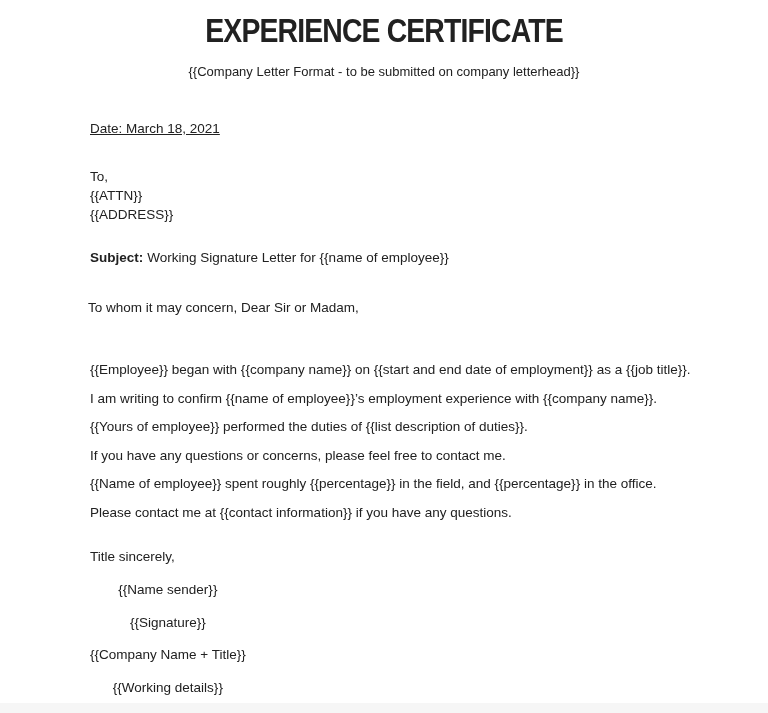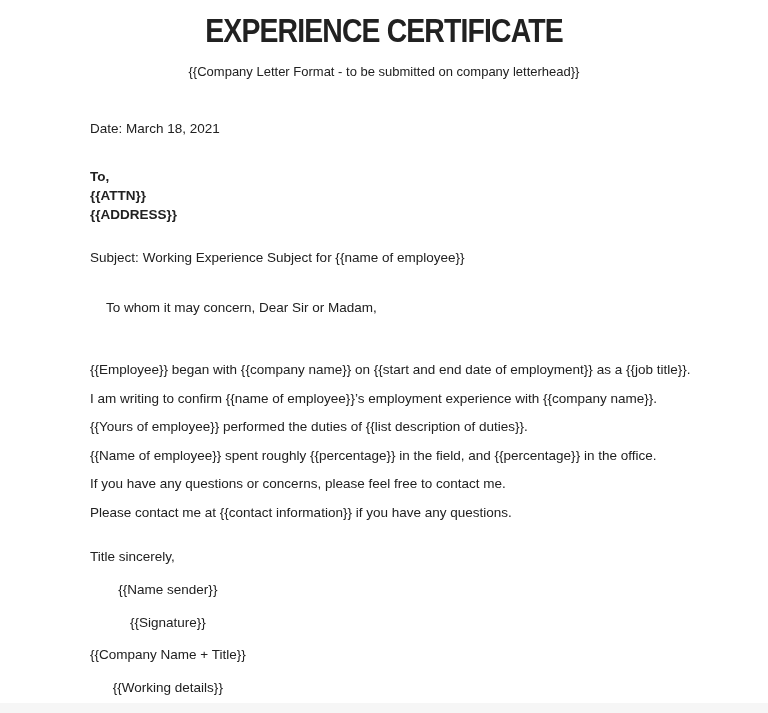--- a/index.html
+++ b/index.html
@@ -30,27 +30,27 @@
     white-space: nowrap;
   }
   .subtitle {
     top: 64px;
     font-size: 13px;
   }
   .line {
     font-size: 13.5px;
     white-space: nowrap;
   }
-  .date-line { top: 121px; left: 90px; }
-  .recipient-block { top: 167px; left: 90px; font-weight: bold; }
+  .date-line { top: 121px; left: 90px; text-decoration: underline; }
+  .recipient-block { top: 167px; left: 90px; }
   .recipient-block p { margin: 0; line-height: 19px; }
   .subject-line { top: 250px; left: 90px; }
-  .subject-label { font-weight: 400; }
+  .subject-label { font-weight: 700; }
   .subject-text { margin-left: 4px; }
-  .salutation-line { top: 300px; left: 106px; }
+  .salutation-line { top: 300px; left: 88px; }
   .body-block { top: 362px; left: 90px; }
   .body-block p { margin: 0 0 12.5px 0; line-height: 16px; }
   .signoff-line { top: 549px; left: 90px; }
   .signature-block { top: 582px; left: 90px; }
   .signature-block p { margin: 0 0 16.5px 0; line-height: 16px; text-align: center; }
   .page-bottom-edge {
     position: absolute;
     left: 0; right: 0; bottom: 0;
     height: 10px;
     background: var(--page-edge);
@@ -67,31 +67,31 @@
 
   <div class="abs line date-line">Date: March 18, 2021</div>
 
   <div class="abs recipient-block">
     <p class="line">To,</p>
     <p class="line">{{ATTN}}</p>
     <p class="line">{{ADDRESS}}</p>
   </div>
 
   <div class="abs line subject-line">
-    <span class="subject-label">Subject:</span><span class="subject-text">Working Experience Subject for {{name of employee}}</span>
+    <span class="subject-label">Subject:</span><span class="subject-text">Working Signature Letter for {{name of employee}}</span>
   </div>
 
   <div class="abs line salutation-line">To whom it may concern, Dear Sir or Madam,</div>
 
   <div class="abs body-block">
     <p class="line">{{Employee}} began with {{company name}} on {{start and end date of employment}} as a {{job title}}.</p>
     <p class="line">I am writing to confirm {{name of employee}}’s employment experience with {{company name}}.</p>
     <p class="line">{{Yours of employee}} performed the duties of {{list description of duties}}.</p>
+    <p class="line">If you have any questions or concerns, please feel free to contact me.</p>
     <p class="line">{{Name of employee}} spent roughly {{percentage}} in the field, and {{percentage}} in the office.</p>
-    <p class="line">If you have any questions or concerns, please feel free to contact me.</p>
     <p class="line">Please contact me at {{contact information}} if you have any questions.</p>
   </div>
 
   <div class="abs line signoff-line">Title sincerely,</div>
 
   <div class="abs signature-block">
     <p class="line">{{Name sender}}</p>
     <p class="line">{{Signature}}</p>
     <p class="line">{{Company Name + Title}}</p>
     <p class="line">{{Working details}}</p>

